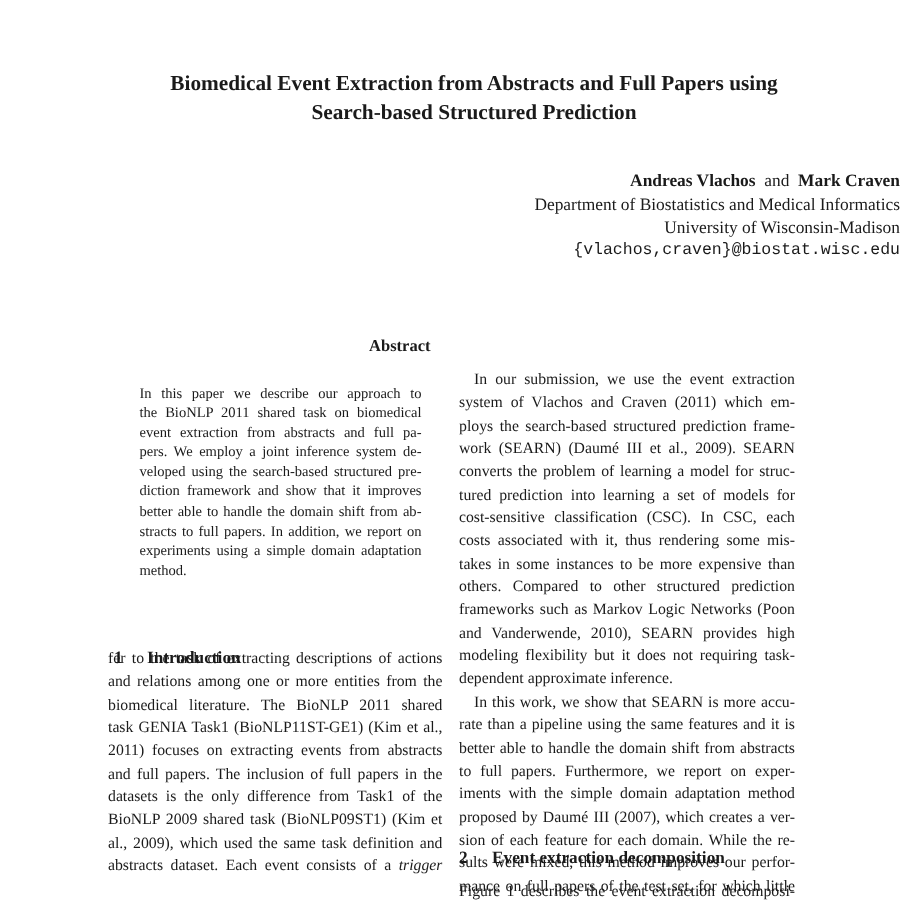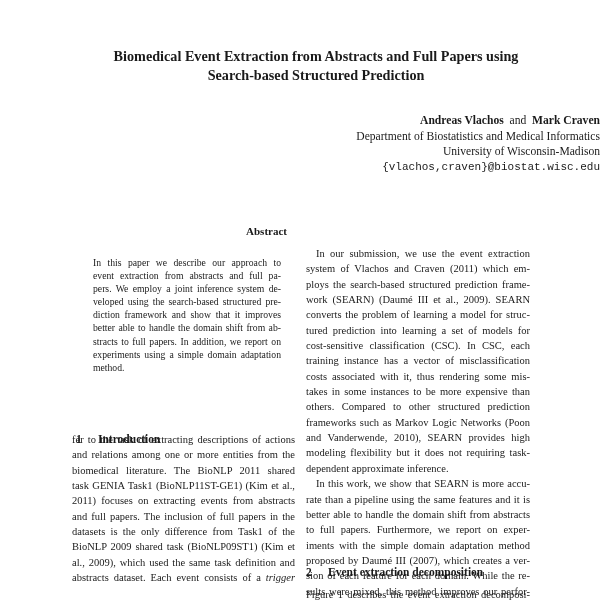--- a/index.html
+++ b/index.html
@@ -43,20 +43,21 @@
     <b>Mark Craven</b>
   </div>
   <div>Department of Biostatistics and Medical Informatics</div>
   <div>University of Wisconsin-Madison</div>
   <div class="email">{vlachos,craven}@biostat.wisc.edu</div>
 </div>
 
 <div class="abs-head">Abstract</div>
 <div class="abs-body" id="abs-body">
     <span class="ln">In this paper we describe our approach to</span>
+    <span class="ln">the BioNLP 2011 shared task on biomedical</span>
     <span class="ln">event extraction from abstracts and full pa-</span>
     <span class="ln">pers. We employ a joint inference system de-</span>
     <span class="ln">veloped using the search-based structured pre-</span>
     <span class="ln">diction framework and show that it improves</span>
     <span class="ln">better able to handle the domain shift from ab-</span>
     <span class="ln">stracts to full papers. In addition, we report on</span>
     <span class="ln">experiments using a simple domain adaptation</span>
     <span class="ln last">method.</span>
   </div>
 
@@ -72,21 +73,20 @@
 </div>
 
 <div class="col right" id="right-col">
     <span class="ln indent">In our submission, we use the event extraction</span>
     <span class="ln">system of Vlachos and Craven (2011) which em-</span>
     <span class="ln">ploys the search-based structured prediction frame-</span>
     <span class="ln">work (SEARN) (Daumé III et al., 2009).  SEARN</span>
     <span class="ln">converts the problem of learning a model for struc-</span>
     <span class="ln">tured prediction into learning a set of models for</span>
     <span class="ln">cost-sensitive classification (CSC). In CSC, each</span>
-    <span class="ln">training instance has a vector of misclassification</span>
     <span class="ln">costs associated with it, thus rendering some mis-</span>
     <span class="ln">takes in some instances to be more expensive than</span>
     <span class="ln">others.  Compared to other structured prediction</span>
     <span class="ln">frameworks such as Markov Logic Networks (Poon</span>
     <span class="ln">and Vanderwende, 2010), SEARN provides high</span>
     <span class="ln">modeling flexibility but it does not requiring task-</span>
     <span class="ln last">dependent approximate inference.</span>
     <span class="ln indent">In this work, we show that SEARN is more accu-</span>
     <span class="ln">rate than a pipeline using the same features and it is</span>
     <span class="ln">better able to handle the domain shift from abstracts</span>

